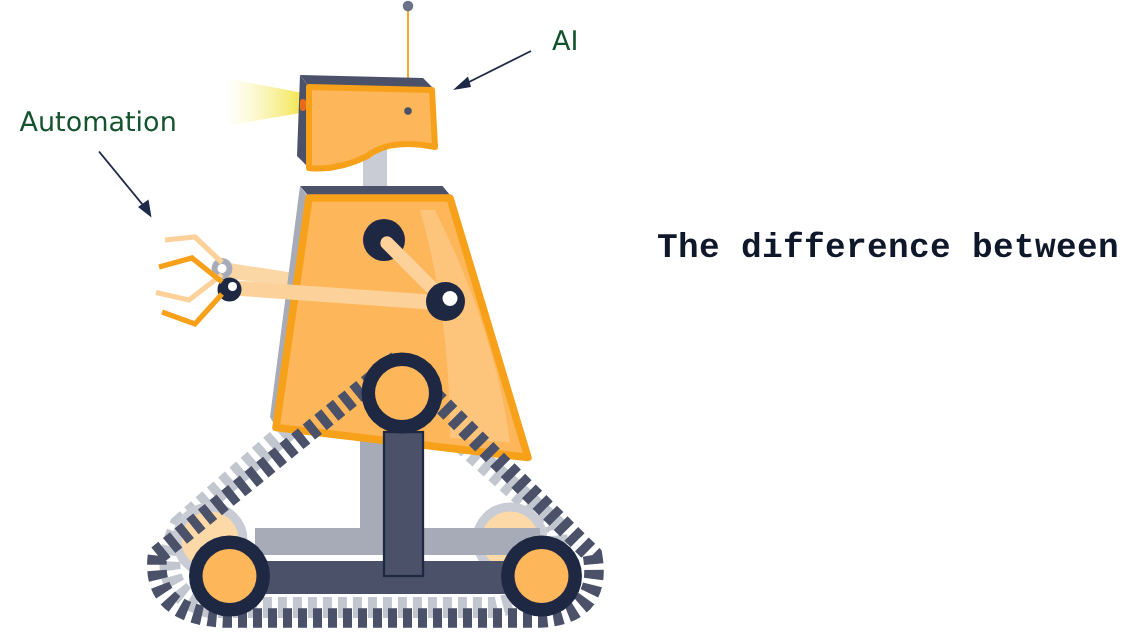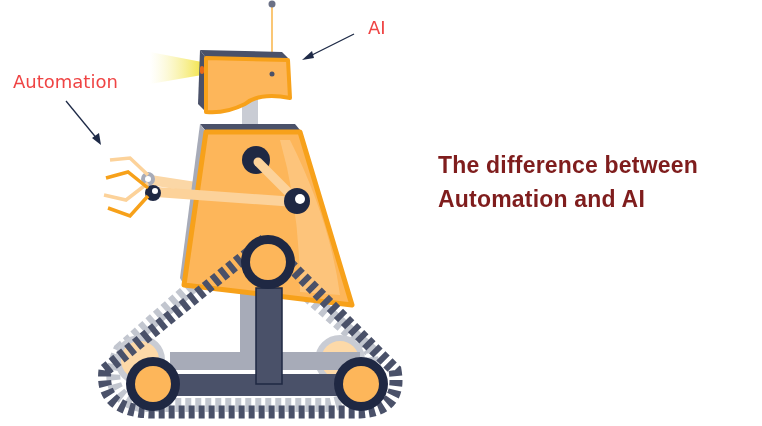--- a/index.html
+++ b/index.html
@@ -1,31 +1,30 @@
 <!DOCTYPE html>
 <html><head>
 <meta charset="utf-8">
 <style>
   html, body { margin: 0; padding: 0; background: #ffffff; }
   body { width: 762px; height: 426px; position: relative; overflow: hidden; font-family: "Liberation Sans", sans-serif; }
-  .label { position: absolute; color: #ef4444; font-family: "DejaVu Sans", sans-serif; text-align: center; }
+  .label { position: absolute; color: #14532d; font-family: "DejaVu Sans", sans-serif; text-align: center; }
   #lbl-ai { left: 368px; top: 17px; font-size: 18px; }
   #lbl-auto { left: 13px; top: 71px; font-size: 18px; }
-  #title { position: absolute; left: 438px; top: 148px; font-family: Liberation Sans, sans-serif; font-weight: bold; font-size: 23px; line-height: 34px; color: #7f1d1d; letter-spacing: 0.2px; }
+  #title { position: absolute; left: 438px; top: 148px; font-family: Liberation Mono, monospace; font-weight: bold; font-size: 23px; line-height: 34px; color: #0f172a; letter-spacing: 0.2px; }
   svg#robot { position: absolute; left: 0; top: 0; }
 </style>
 </head>
 <body>
 
 <div class="label" id="lbl-ai">AI</div>
 <div class="label" id="lbl-auto">Automation</div>
 
 <div id="title">
   <div>The difference between</div>
-  <div>Automation and AI</div>
 </div>
 
 <svg id="robot" width="762" height="426" viewBox="0 0 762 426">
   <defs>
     <linearGradient id="beam" x1="1" y1="0" x2="0" y2="0">
       <stop offset="0" stop-color="#f3e44a" stop-opacity="1"></stop>
       <stop offset="1" stop-color="#f8f3a8" stop-opacity="0"></stop>
     </linearGradient>
   </defs>
 

